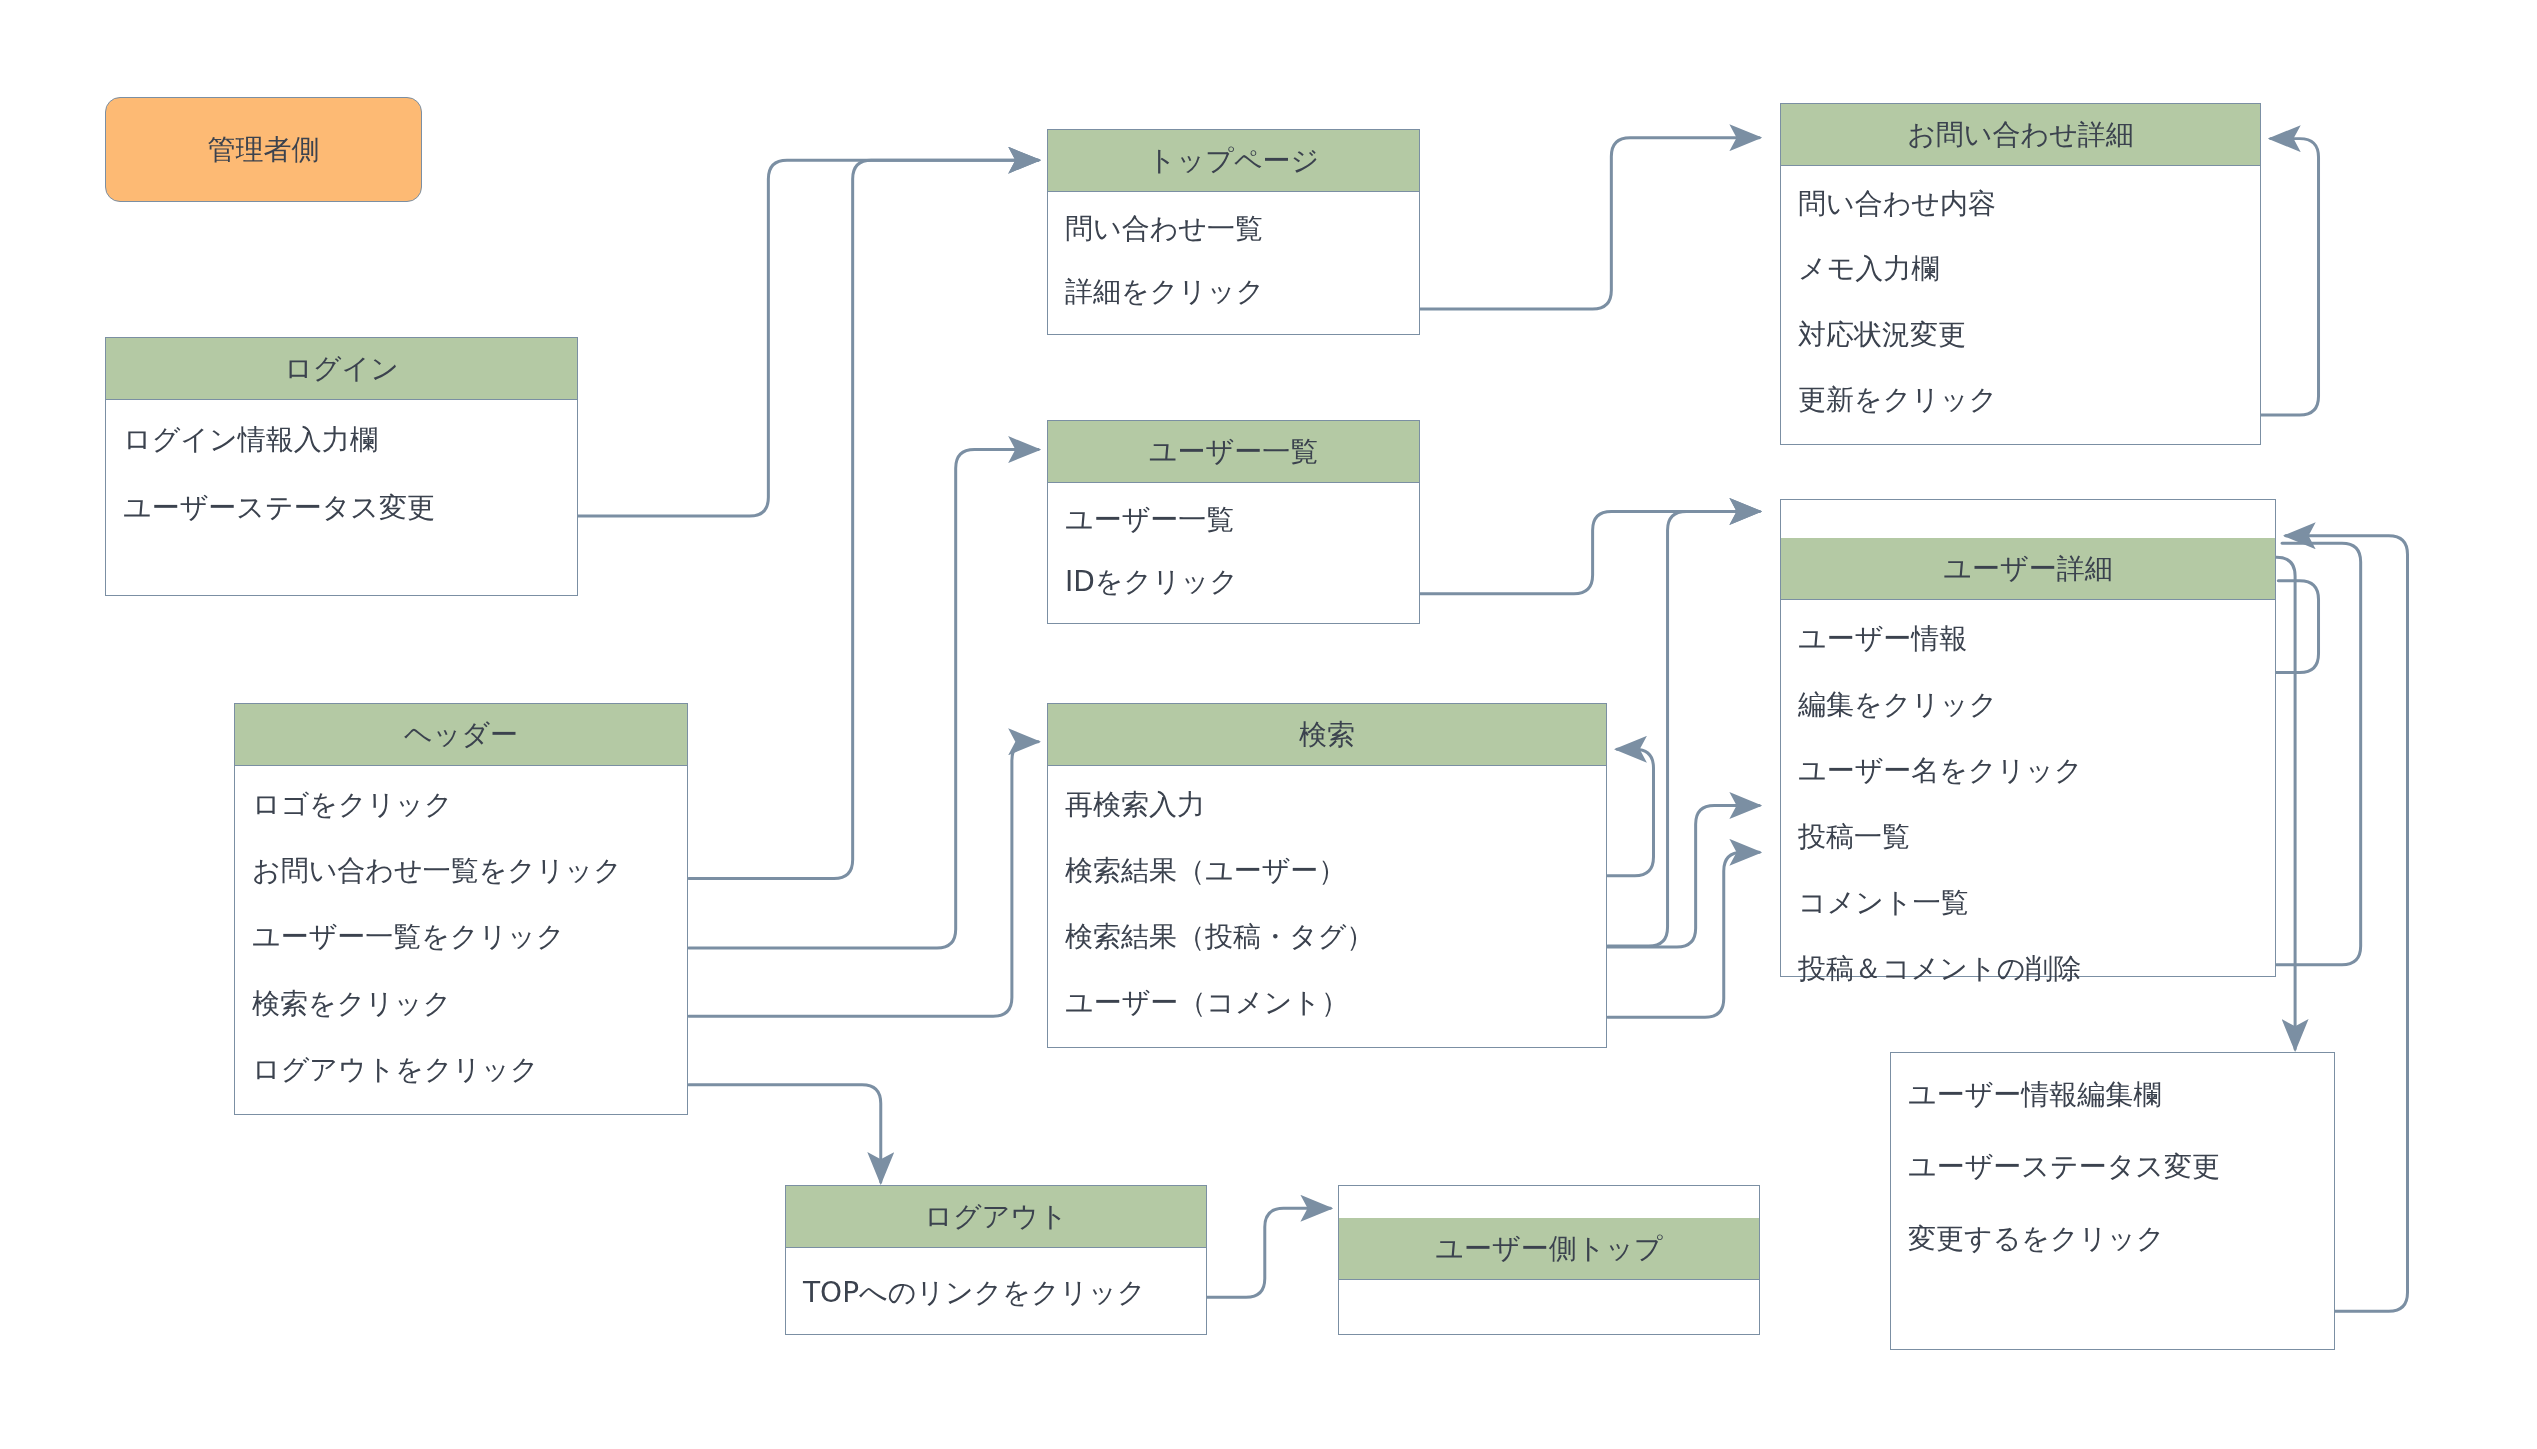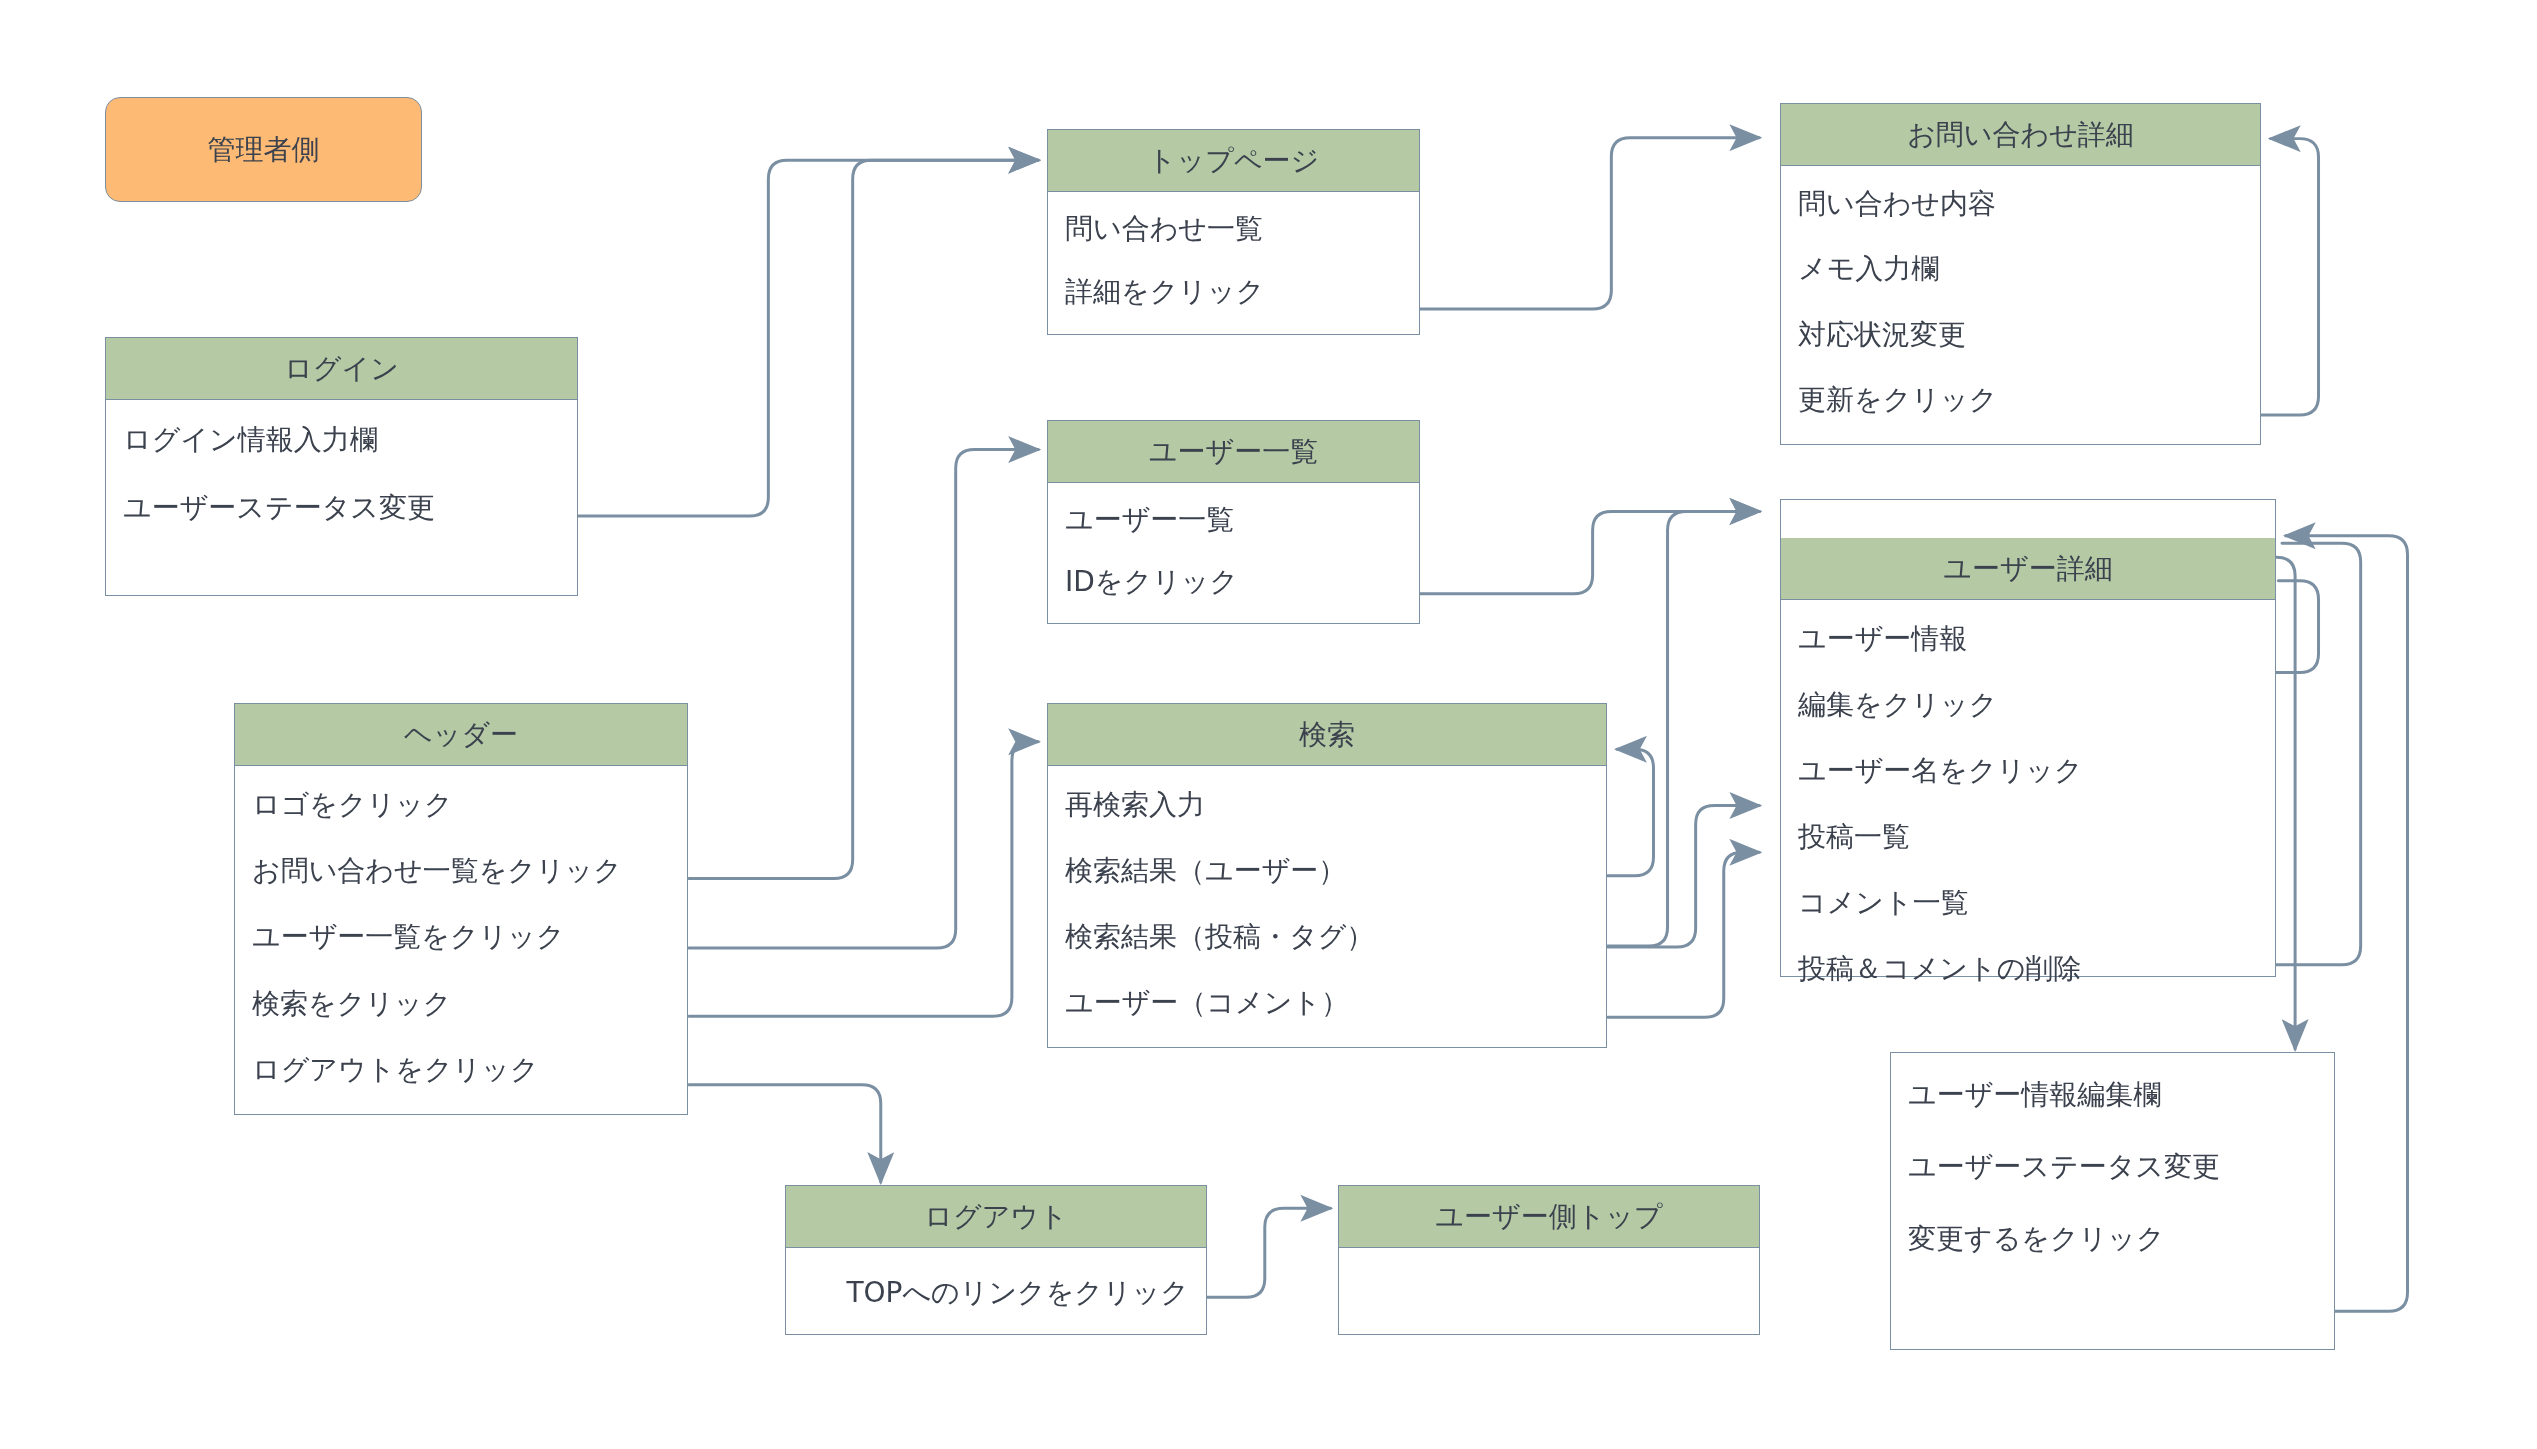--- a/index.html
+++ b/index.html
@@ -189,27 +189,27 @@
     <div class="body" style="height:279px;">
       <div class="row">再検索入力</div>
       <div class="row">検索結果（ユーザー）</div>
       <div class="row">検索結果（投稿・タグ）</div>
       <div class="row">ユーザー（コメント）</div>
     </div>
   </div>
 
   <div class="node" style="left:785px;top:1185px;width:422px;height:150px;">
     <div class="hdr" style="height:62px;">ログアウト</div>
-    <div class="body" style="height:84px;padding-top:6px;padding-bottom:0;align-items:flex-end;">
+    <div class="body" style="height:84px;padding-top:6px;padding-bottom:0;">
       <div class="row">TOPへのリンクをクリック</div>
     </div>
   </div>
 
   <div class="node empty" style="left:1338px;top:1185px;width:422px;height:150px;">
-    <div class="hdr" style="height:62px;">ユーザー側トップ</div>
+    <div class="hdr" style="height:62px;margin-top:32px;">ユーザー側トップ</div>
     <div class="body" style="height:84px;"></div>
   </div>
 
   <div class="node" style="left:1890px;top:1052px;width:445px;height:298px;">
     <div class="body" style="height:232px;">
       <div class="row">ユーザー情報編集欄</div>
       <div class="row">ユーザーステータス変更</div>
       <div class="row">変更するをクリック</div>
     </div>
   </div>

